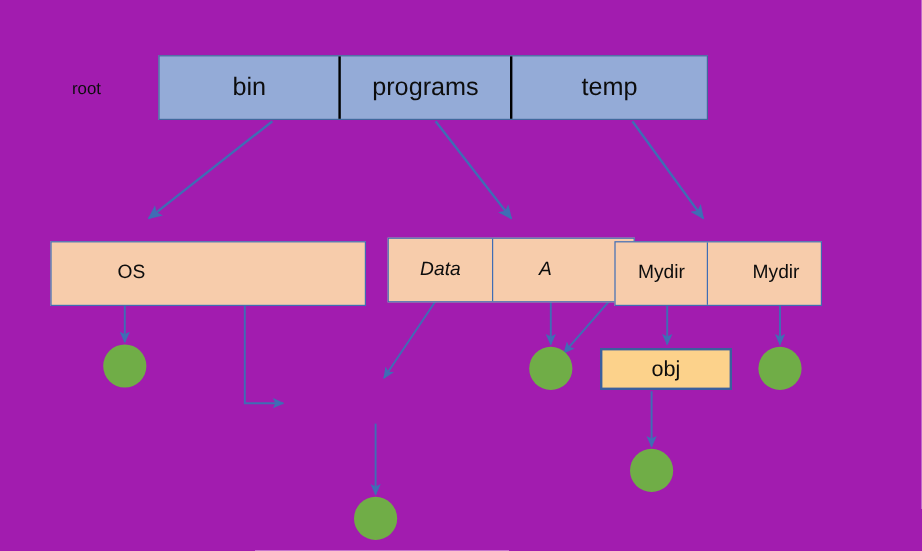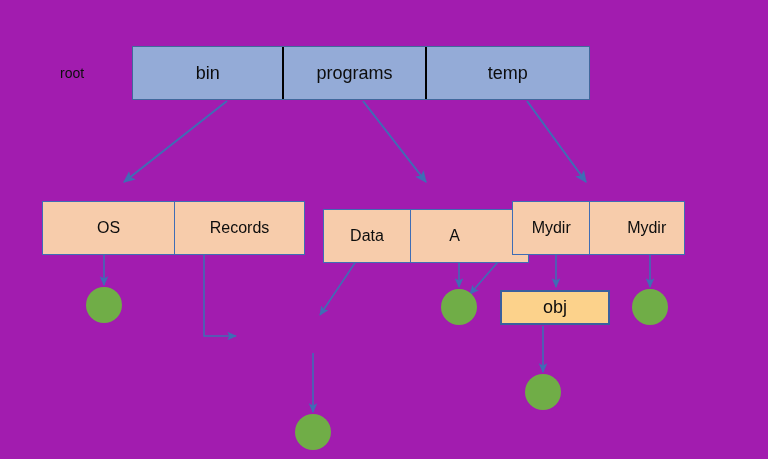--- a/index.html
+++ b/index.html
@@ -34,21 +34,21 @@
   }
   .group.root-row {
     border: 1.5px solid #41699c;
     background: #94abd7;
   }
   .group.root-row .cell {
     flex: 1 1 auto;
     display: flex;
     align-items: center;
     justify-content: center;
-    font-size: 18px;
+    font-size: 21px;
     color: #0d0d0d;
     border-right: 2px solid #000000;
     box-sizing: border-box;
   }
   .group.root-row .cell:last-child {
     border-right: none;
   }
   .group.dir-row {
     border: 1.6px solid #3f6db5;
     background: #f7ccab;
@@ -132,24 +132,23 @@
   <div class="caption" style="left:60px; top:65px;">root</div>
 
   <div class="group root-row" style="left:132px; top:46px; width:458px; height:54px;">
     <div class="cell" style="width:152px;">bin</div>
     <div class="cell" style="width:143px;">programs</div>
     <div class="cell" style="width:163px;">temp</div>
   </div>
 
   <div class="group dir-row" style="left:42px; top:185px; width:263px; height:54px;">
     <div class="cell" style="width:133px;">OS</div>
-    <div class="cell" style="width:130px;">Records</div>
   </div>
 
-  <div class="group dir-row" style="left:323px; top:193px; width:206px; height:54px;">
+  <div class="group dir-row" style="left:323px; top:182px; width:206px; height:54px;font-style:italic;">
     <div class="cell" style="width:87px;">Data</div>
     <div class="cell" style="width:87px;">A</div>
   </div>
 
   <div class="group dir-row" style="left:512px; top:185px; width:173px; height:54px;gap:19px;">
     <div class="cell" style="width:88px;">Mydir</div>
     <div class="cell" style="width:85px;">Mydir</div>
   </div>
 
 

